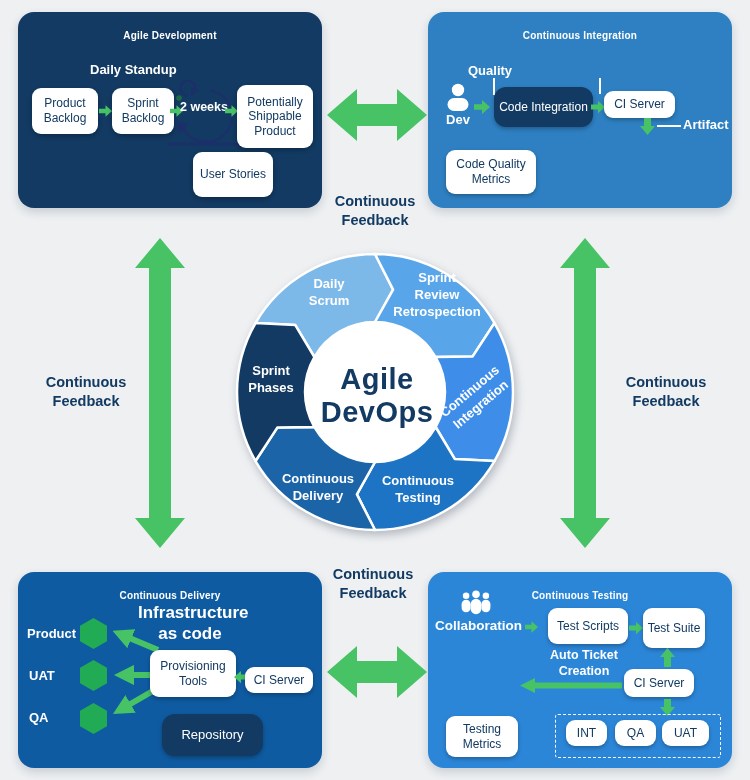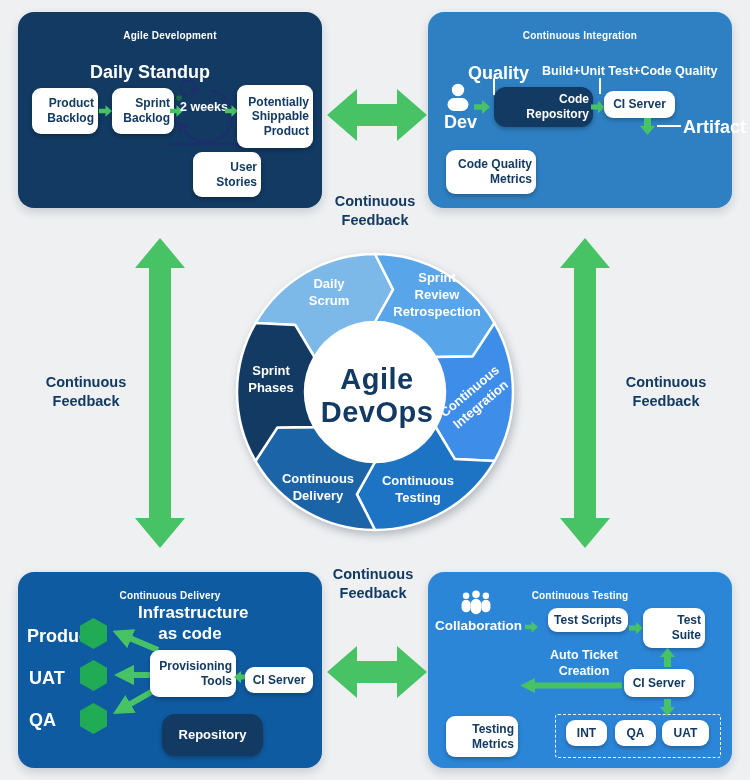--- a/index.html
+++ b/index.html
@@ -1,23 +1,23 @@
 <!DOCTYPE html>
 <html style="--page-bg: #eef0f2; --navy: #123a62; --panel-ci: #2e80c2; --panel-cd: #0f5ba1; --panel-ct: #2c86d8; --green: #47c366; --hex-green: #21ab55; --loop: #1d2f6b; --loop-dot: #1f6b45;"><head>
 <meta charset="utf-8">
 <style>
   html,body{margin:0;padding:0}
   body{background:var(--page-bg,#eef0f2)}
   .stage{position:relative;width:750px;height:780px;background:var(--page-bg);font-family:"Liberation Sans",sans-serif;overflow:hidden}
   .panel{position:absolute;width:304px;height:196px;border-radius:16px;box-shadow:0 4px 10px rgba(30,50,80,.18)}
   .ptitle{position:absolute;left:0;right:0;top:10px;text-align:center;color:#fff;font-size:10px;font-weight:700;letter-spacing:.2px}
-  .wbox,.nbox{position:absolute;border-radius:9px;font-weight:700;font-size:12px;line-height:1.22;display:flex;align-items:center;justify-content:center;text-align:right;padding:10px 4px;box-sizing:border-box}
+  .wbox,.nbox{position:absolute;border-radius:9px;font-weight:400;font-size:12px;line-height:1.22;display:flex;align-items:center;justify-content:center;text-align:center;padding:10px 4px;box-sizing:border-box}
   .wbox{background:#fff;color:var(--navy);box-shadow:0 2px 4px rgba(0,0,0,.28)}
   .nbox{background:var(--navy);color:#fff;border-radius:12px;box-shadow:0 2px 4px rgba(0,0,0,.28)}
-  .plabel{position:absolute;color:#fff;font-size:18px;font-weight:600;white-space:nowrap}
+  .plabel{position:absolute;color:#fff;font-size:13px;font-weight:600;white-space:nowrap}
   .plabel.center{text-align:center;white-space:normal;line-height:1.25}
   .arr{position:absolute}
   .gfill{fill:var(--green)}
   .lfill{fill:var(--loop)}
   .fb{position:absolute;text-align:center;color:var(--navy);font-size:14.5px;font-weight:700;line-height:1.32}
   .hex{position:absolute;width:27px;height:31px;background:var(--hex-green);clip-path:polygon(50% 0,100% 25%,100% 75%,50% 100%,0 75%,0 25%)}
   .tline{position:absolute;background:#fff}
   .dashed{position:absolute;border:1.6px dashed rgba(255,255,255,.95);border-radius:3px}
   .segtxt{fill:#fff;font-size:13px;font-weight:700}
   .centertxt{fill:var(--navy);font-size:29px;font-weight:800;letter-spacing:.5px}
@@ -51,41 +51,40 @@
       <path d="M 4,66 L 74,66" fill="none" stroke="var(--loop)" stroke-width="2.4"></path>
       <polygon class="lfill" points="74,61 84,66 74,71"></polygon>
     </svg>
     <div class="plabel center" style="left:160px;top:88px;width:52px;font-size:12.5px">2 weeks</div>
 
     <svg class="arr" style="left:207px;top:92px" width="13" height="14" viewBox="0 0 16 14">
         <polygon class="gfill" points="0,4.2 8,4.2 8,0 16,7 8,14 8,9.8 0,9.8"></polygon>
       </svg>
     <div class="wbox" style="left:219px;top:73px;width:76px;height:63px">Potentially Shippable Product</div>
 
-    <div class="wbox" style="left:175px;top:140px;width:68px;height:45px">User Stories</div>
+    <div class="wbox" style="left:175px;top:140px;width:80px;height:45px">User Stories</div>
   </section>
 
   <section class="panel" style="left:428px;top:12px;background:var(--panel-ci)">
     <h2 class="ptitle">Continuous Integration</h2>
 
     <div class="plabel" style="left:40px;top:51px">Quality</div>
     <div class="tline" style="left:65px;top:66px;width:1.5px;height:17px"></div>
-    <div class="plabel" style="left:114px;top:52px;font-size:12.5px">Build+Unit Test+Code Quality</div>
     <div class="tline" style="left:171px;top:66px;width:1.5px;height:16px"></div>
 
     <svg class="arr" style="left:16px;top:70px" width="28" height="30" viewBox="0 0 28 30">
       <circle cx="14" cy="8" r="6.2" fill="#fff"></circle>
         <rect x="3.5" y="16" width="21" height="13" rx="6.5" fill="#fff"></rect>
     </svg>
     <div class="plabel" style="left:16px;top:100px;width:28px;text-align:center;font-weight:700">Dev</div>
 
     <svg class="arr" style="left:46px;top:88px" width="16" height="14" viewBox="0 0 16 14">
         <polygon class="gfill" points="0,4.2 8,4.2 8,0 16,7 8,14 8,9.8 0,9.8"></polygon>
       </svg>
-    <div class="nbox" style="left:66px;top:75px;width:99px;height:40px">Code Repository</div>
+    <div class="nbox" style="left:66px;top:75px;width:99px;height:40px">Code Integration</div>
     <svg class="arr" style="left:163px;top:88px" width="14" height="14" viewBox="0 0 16 14">
         <polygon class="gfill" points="0,4.2 8,4.2 8,0 16,7 8,14 8,9.8 0,9.8"></polygon>
       </svg>
     <div class="wbox" style="left:176px;top:79px;width:71px;height:27px">CI Server</div>
 
     <svg class="arr" style="left:212px;top:106px" width="15" height="17" viewBox="0 0 15 17">
         <polygon class="gfill" points="4,0 11,0 11,8 15,8 7.5,17 0,8 4,8"></polygon>
       </svg>
     <div class="tline" style="left:229px;top:113px;width:24px;height:1.5px"></div>
     <div class="plabel" style="left:255px;top:105px">Artifact</div>
@@ -134,21 +133,21 @@
       <circle cx="31" cy="7" r="3.6" fill="#fff"></circle>
         <rect x="26" y="11.5" width="10" height="14" rx="5" fill="#fff"></rect>
       <circle cx="20" cy="5.5" r="4.2" fill="#fff"></circle>
         <rect x="14" y="10.5" width="12" height="17" rx="6" fill="#fff"></rect>
     </svg>
     <div class="plabel" style="left:7px;top:46px;font-size:13.5px;font-weight:700">Collaboration</div>
     <svg class="arr" style="left:97px;top:48px" width="13" height="14" viewBox="0 0 16 14">
         <polygon class="gfill" points="0,4.2 8,4.2 8,0 16,7 8,14 8,9.8 0,9.8"></polygon>
       </svg>
 
-    <div class="wbox" style="left:120px;top:36px;width:80px;height:24px">Test Scripts</div>
+    <div class="wbox" style="left:120px;top:36px;width:80px;height:36px">Test Scripts</div>
     <svg class="arr" style="left:201px;top:49px" width="14" height="14" viewBox="0 0 16 14">
         <polygon class="gfill" points="0,4.2 8,4.2 8,0 16,7 8,14 8,9.8 0,9.8"></polygon>
       </svg>
     <div class="wbox" style="left:215px;top:36px;width:62px;height:40px">Test Suite</div>
 
     <div class="plabel center" style="left:106px;top:76px;width:100px;font-size:12.5px">Auto Ticket Creation</div>
 
     <svg class="arr" style="left:232px;top:76px" width="15" height="19" viewBox="0 0 15 19">
         <polygon class="gfill" points="7.5,0 15,9 11,9 11,19 4,19 4,9 0,9"></polygon>
       </svg>

